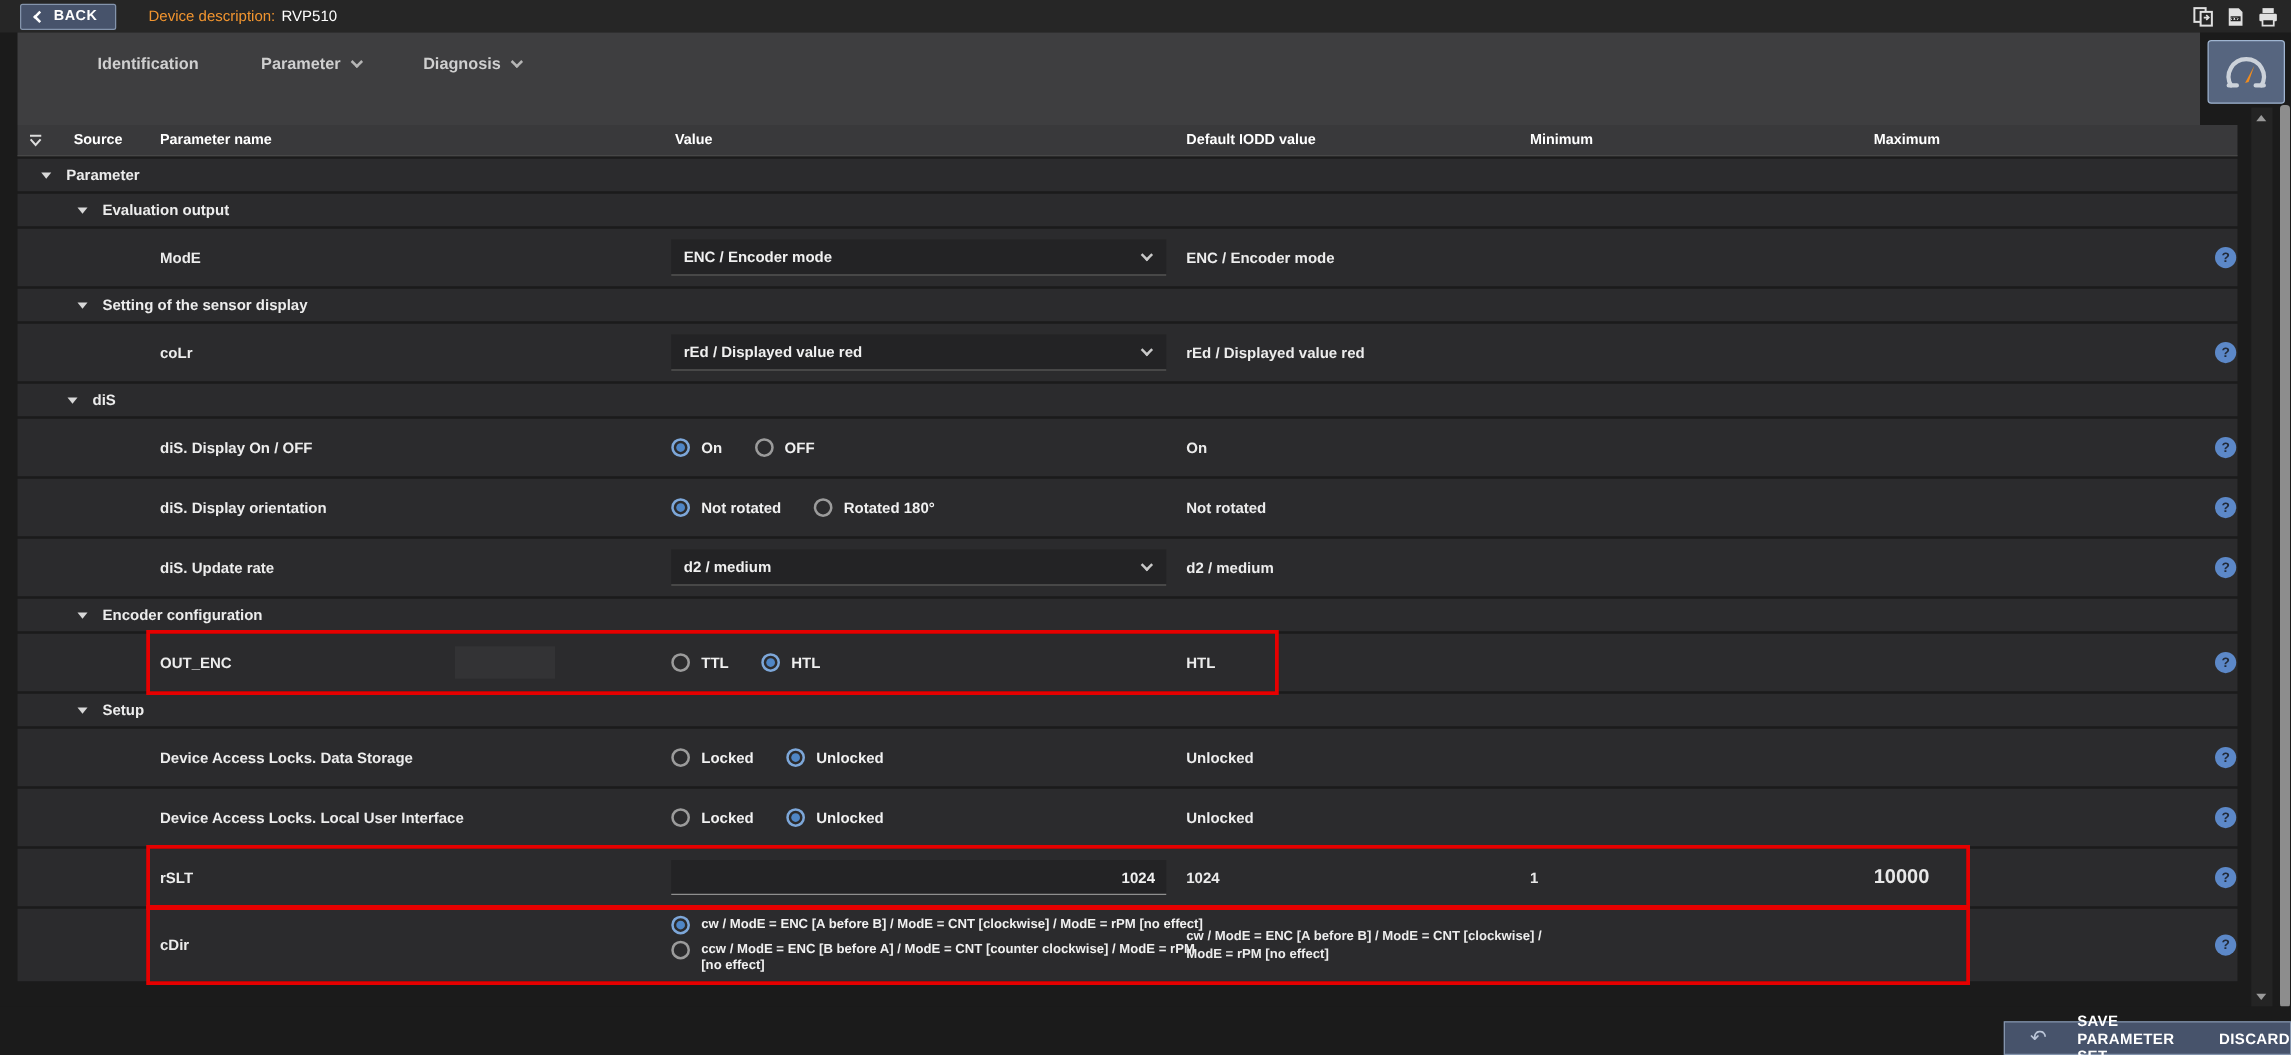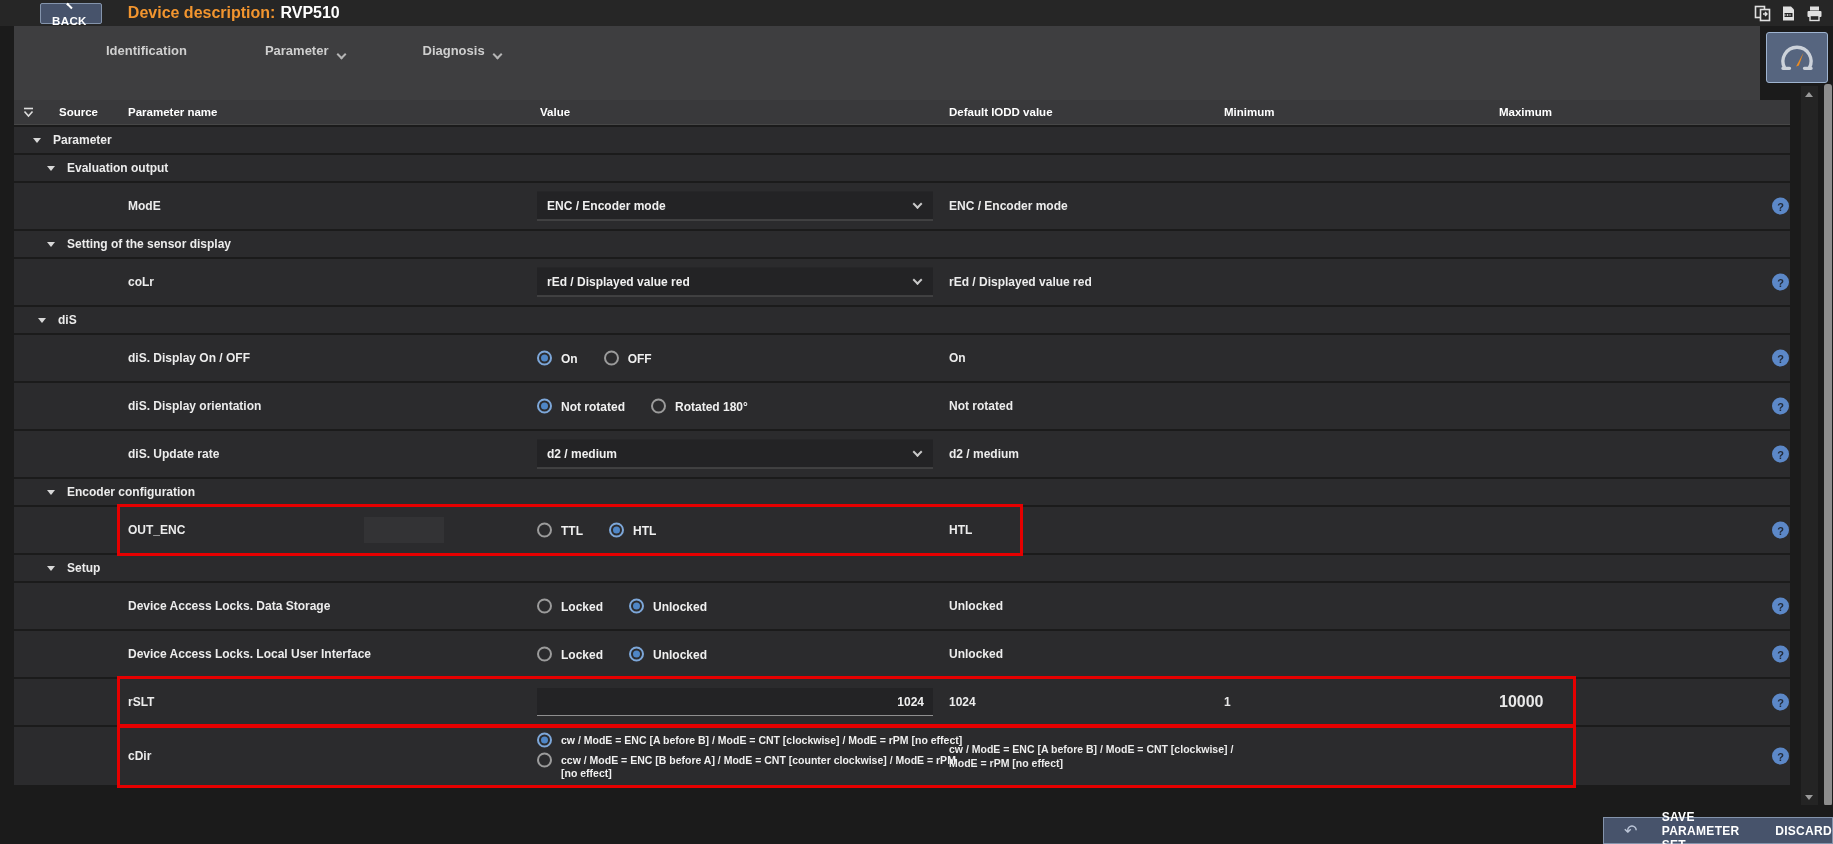--- a/index.html
+++ b/index.html
@@ -3,59 +3,59 @@
 <meta charset="utf-8">
 <style>
   * { margin:0; padding:0; box-sizing:border-box; }
   html,body { width:1833px; height:844px; overflow:hidden; background:#1b1b1b;
     font-family:"Liberation Sans", sans-serif; }
   body { position:relative; color:#e8e8e8; }
 
   
   #topbar { position:absolute; top:0; left:0; width:1833px; height:26px;
     background:#262626; display:flex; align-items:center; }
-  .back-btn { margin-left:40px; height:21px; padding:0 14px 0 11px;
+  .back-btn { margin-left:16px; height:21px; padding:0 14px 0 11px;
     background:var(--button_bg,#47536b); border:1px solid var(--button_border,#8494ac);
     border-radius:2px; color:#fff; font-weight:700; font-size:11.5px;
-    display:flex; align-items:center; gap:8px; letter-spacing:.4px; cursor:pointer;flex-direction:column; }
+    display:flex; align-items:center; gap:8px; letter-spacing:.4px; cursor:pointer; }
   .chev-left { width:7px; height:7px; border-left:2px solid #fff; border-bottom:2px solid #fff;
     transform:rotate(45deg); margin-top:1px; }
-  .dev-desc { margin-left:26px; font-size:16px; font-weight:700; }
+  .dev-desc { margin-left:26px; font-size:12px; font-weight:400; }
   .dev-desc .lbl { color:var(--orange,#f2952f); }
   .dev-desc .val { color:#ffffff; margin-left:5px; }
   .topbar-icons { position:absolute; right:10px; top:5px; display:flex; gap:9px; }
   .tb-ico { width:17px; height:17px; cursor:pointer; }
 
   
   #tabbar { position:absolute; top:26px; left:14px; width:1746px; height:74px;
     background:#3e3e40; display:flex; align-items:flex-start; padding:17px 0 0 64px; gap:50px; }
-  .tab { display:flex; align-items:flex-end; gap:9px; font-size:13px; font-weight:700;
-    color:#cfcfcf; cursor:pointer;margin-left:28px; }
+  .tab { display:flex; align-items:center; gap:9px; font-size:13px; font-weight:700;
+    color:#cfcfcf; cursor:pointer; }
   .chev-down { width:7px; height:7px; border-right:2px solid #b5b5b5; border-bottom:2px solid #b5b5b5;
     transform:rotate(45deg); margin-top:-3px; }
   #gauge-btn { position:absolute; top:32px; left:1766px; width:62px; height:51px;
     background:#56657f; border:1px solid #9fb4d0; border-radius:3px;
     display:flex; align-items:center; justify-content:center; cursor:pointer; }
 
   
   #table-header { position:absolute; top:100px; left:14px; width:1776px; height:25px;
     background:#39393b; border-bottom:1px solid #474747; font-size:11.5px; font-weight:700; color:#fff; }
   #table-header span { position:absolute; top:6px; }
   .h-src  { left:45px; }  .h-name { left:114px;text-align:center; } .h-val { left:526px; }
   .h-def  { left:935px;text-align:right; } .h-min  { left:1210px; } .h-max { left:1485px; }
   .collapse-ico { position:absolute; left:8px; top:6px; }
 
   
   #rows { position:absolute; top:127px; left:14px; width:1776px;
     display:flex; flex-direction:column; gap:2px; }
   .row { position:relative; background:#2b2b2d; flex:none; }
   .row.group { height:26px; display:flex; align-items:center; cursor:pointer; }
   .row.group.lvl0 { padding-left:19px; }
-  .row.group.lvl1 { padding-left:33px; }
-  .row.group.lvl2 { padding-left:24px; }
+  .row.group.lvl1 { padding-left:48px; }
+  .row.group.lvl2 { padding-left:40px; }
   .tri-down { width:0; height:0; border-left:4px solid transparent; border-right:4px solid transparent;
     border-top:5px solid #d8d8d8; flex:none; }
   .glabel { margin-left:12px; font-size:12px; font-weight:700; color:#ececec; }
   .row.param { height:46px; }
   .row.param.tall { height:58px; }
   .c-name { position:absolute; left:114px; top:50%; transform:translateY(-50%);
     width:380px; font-size:12px; font-weight:700; color:#ececec; }
   .c-value { position:absolute; left:523px; top:50%; transform:translateY(-50%); width:396px; }
   .select { height:29px; background:#232325; border-bottom:1px solid #5d5d5d;
     display:flex; align-items:center; justify-content:space-between; padding:0 12px 0 10px;

